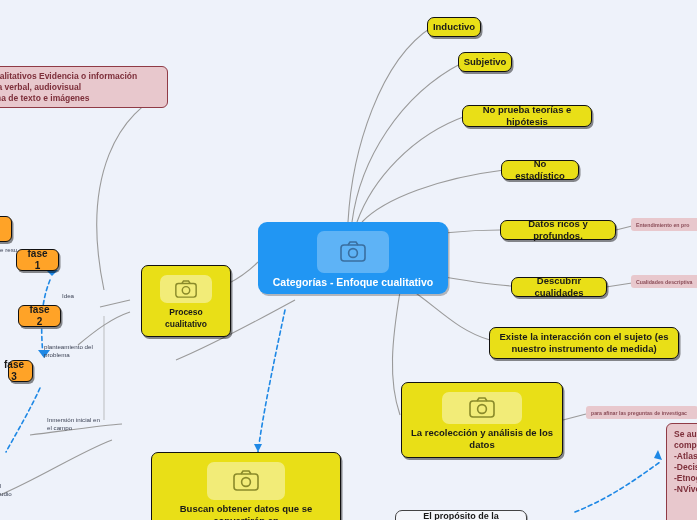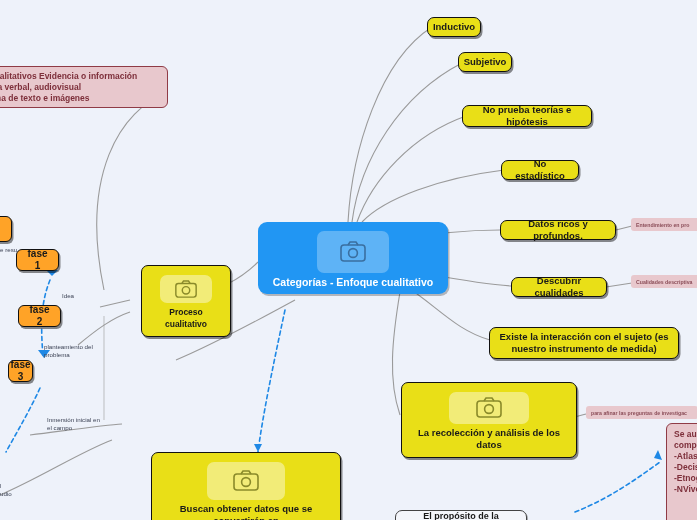--- a/index.html
+++ b/index.html
@@ -45,20 +45,21 @@
   }
   .node.yellow {
     background: #e9df17;
     border-color: #111;
   }
   .node.orange {
     background: #ffa327;
     border-color: #111;
     border-radius: 6px;
     font-size: 10px;
+    justify-content: flex-end;
   }
   .node.pink {
     background: #e8c8cd;
     border: 1.4px solid #8f3b46;
     color: #7d2f3a;
     box-shadow: none;
     border-radius: 6px;
     font-size: 8.5px;
     line-height: 11px;
     text-align: left;
@@ -224,21 +225,21 @@
 
   <div class="node pink" style="left:666px; top:423px; width:70px; height:104px; align-items:flex-start;">
     <span style="white-space:pre-line;">Se auxilia de
 compu
 -Atlas.
 -Decisi
 -Etnog
 -NVivo</span>
   </div>
 
-  <div class="node yellow has-img" style="left:401px; top:382px; width:176px; height:76px;">
+  <div class="node yellow has-img" style="left:401px; top:382px; width:162px; height:76px;">
     <div class="img-ph cam-icon" style="width:80px; height:46px;">
       <svg width="26" height="22" viewBox="0 0 26 22" fill="none" stroke="#8a8a2a" stroke-width="1.6">
         <rect x="1" y="4" width="24" height="16" rx="3"></rect>
         <path d="M8 4 L10 1 L16 1 L18 4"></path>
         <circle cx="13" cy="12" r="4.4"></circle>
       </svg>
     </div>
     <span class="node-caption">La recolección y análisis de los datos</span>
   </div>
 

